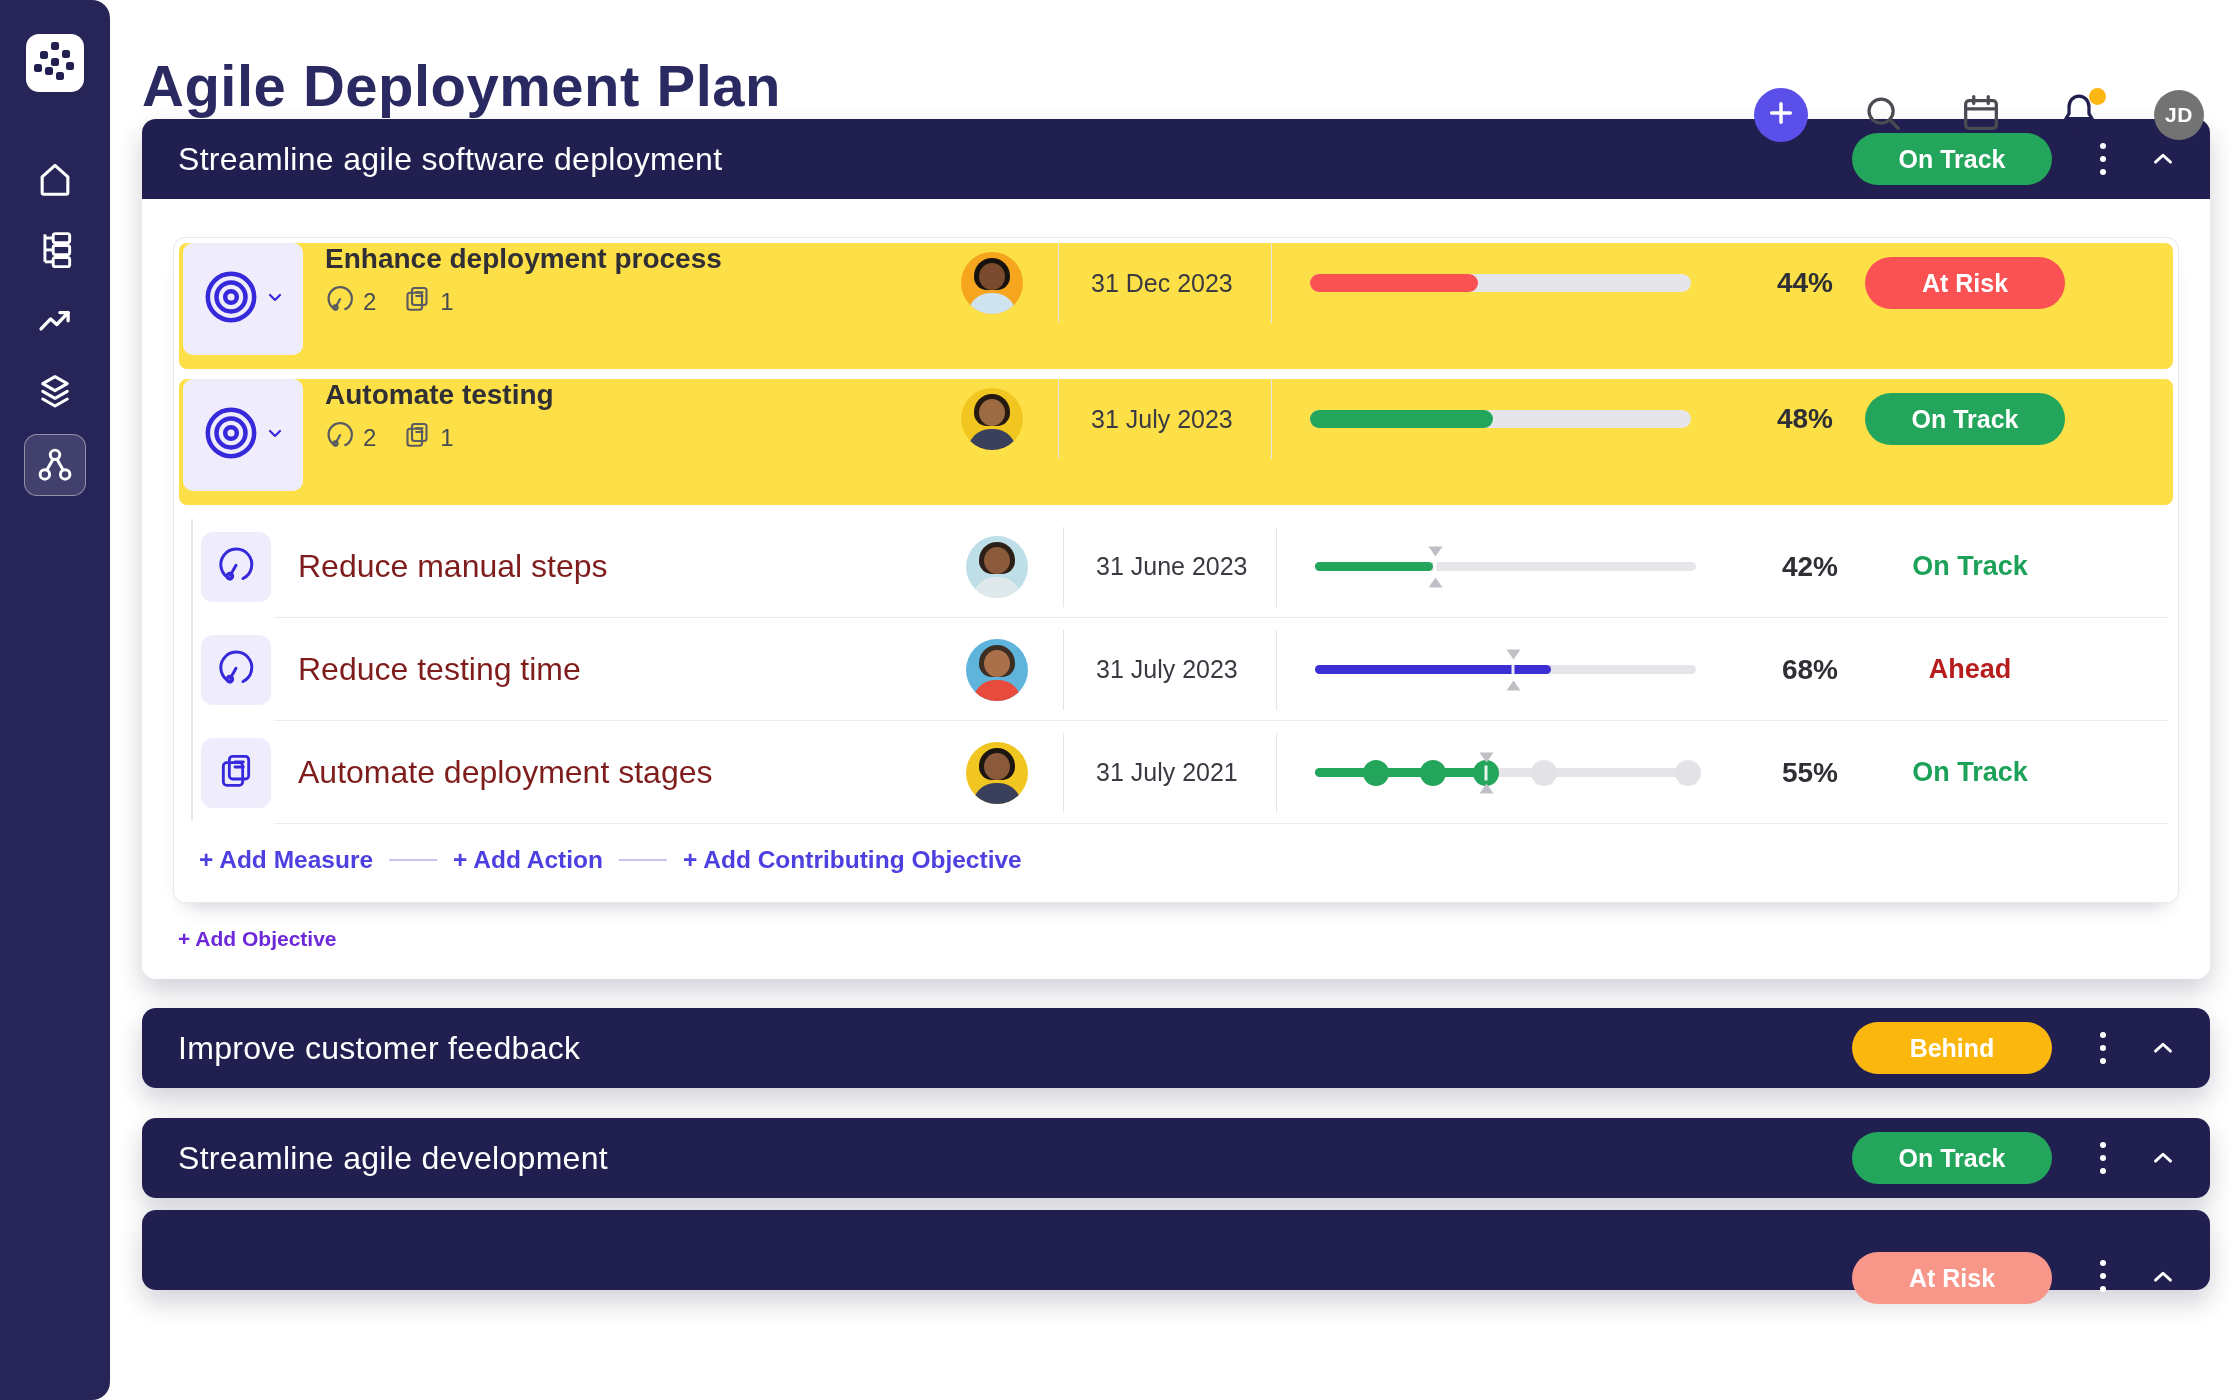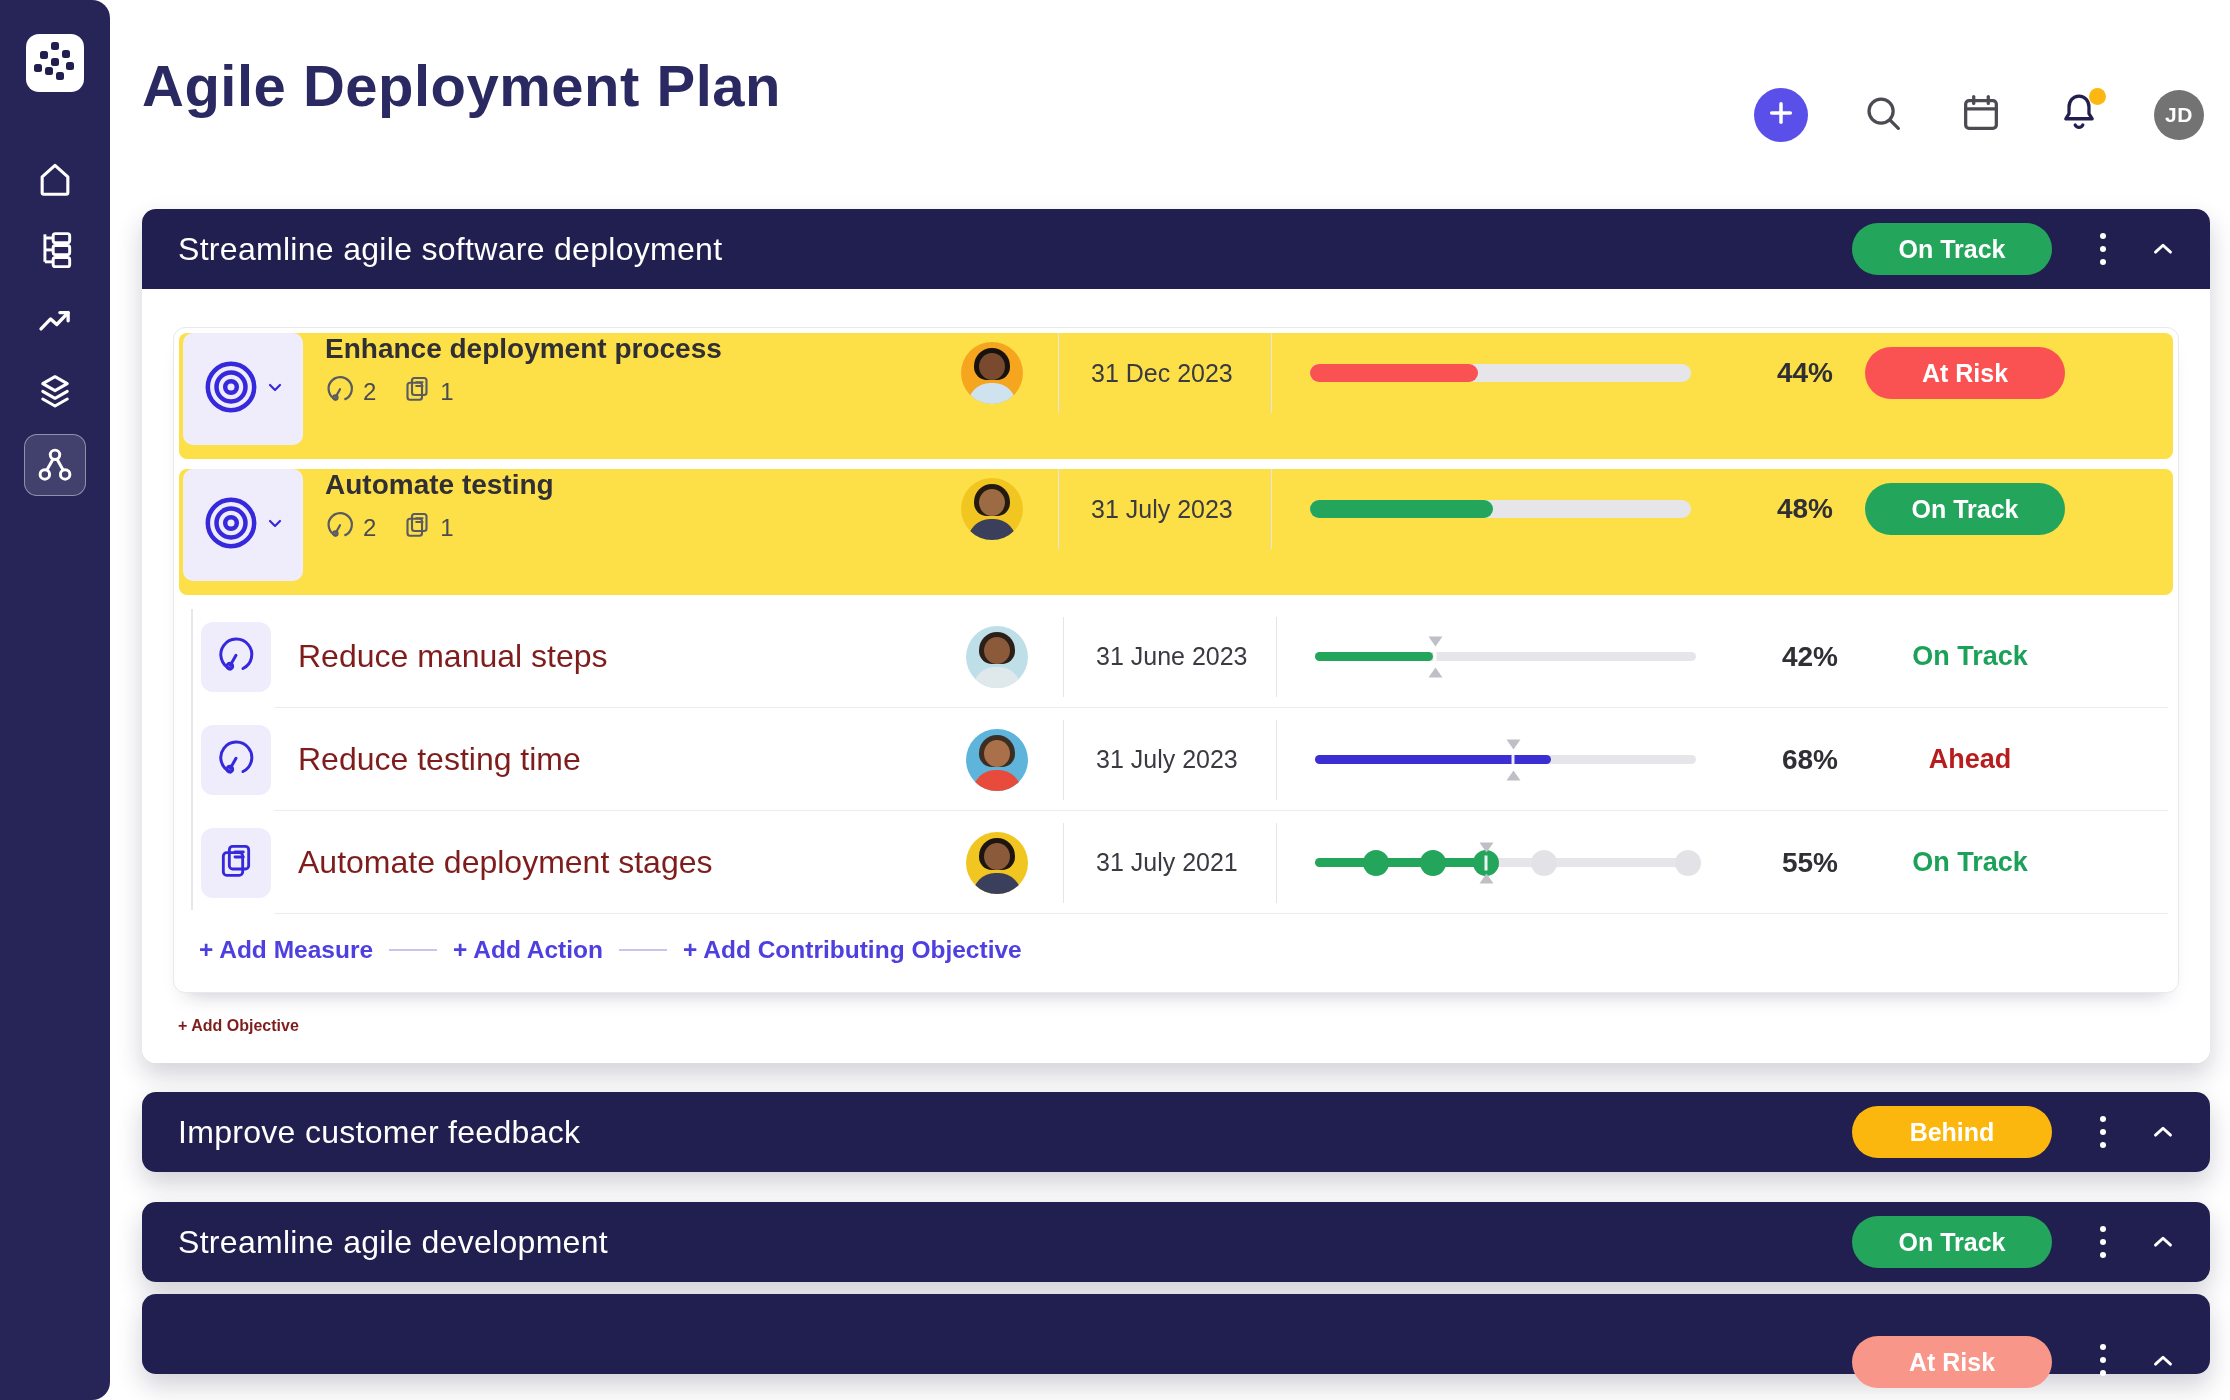--- a/index.html
+++ b/index.html
@@ -21,21 +21,21 @@
   .content{position:relative;padding:0 38px 0 42px}
   .page-title{margin-top:52px;font-size:58px;font-weight:700;color:#2B2961;letter-spacing:.5px}
   .actions{position:absolute;top:36px;right:44px;display:flex;align-items:center;gap:52px}
   .act-btn{display:flex;align-items:center;justify-content:center;cursor:pointer;position:relative}
   .plus-circle{width:54px;height:54px;border-radius:50%;background:#5A4FE8;display:flex;align-items:center;justify-content:center}
   .avatar-jd{width:50px;height:50px;border-radius:50%;background:#737373;color:#fff;font-size:21px;font-weight:700;
     display:flex;align-items:center;justify-content:center;letter-spacing:.5px}
   .bell-badge{position:absolute;top:-2px;right:-4px;width:17px;height:17px;border-radius:50%;background:#FDB713}
 
   
-  .sections{margin-top:90px}
+  .sections{}
   .section{border-radius:14px;box-shadow:0 12px 26px rgba(25,25,60,.20)}
   .sec-head{height:80px;background:#211F4F;border-radius:14px 14px 0 0;display:flex;align-items:center;padding:0 32px 0 36px}
   .section.collapsed .sec-head{border-radius:14px}
   .sec-title{font-size:32px;font-weight:500;color:#fff;letter-spacing:.3px}
   .sec-right{margin-left:auto;display:flex;align-items:center}
   .pill{min-width:200px;height:52px;border-radius:26px;display:flex;align-items:center;justify-content:center;
     color:#fff;font-size:25px;font-weight:700;padding:0 40px;cursor:pointer}
   .kebab{margin-left:36px;width:30px;height:44px;display:flex;flex-direction:column;align-items:center;justify-content:center;gap:7px;cursor:pointer}
   .kebab i{width:6px;height:6px;border-radius:50%;background:#fff}
   .chev-up{margin-left:30px;cursor:pointer;display:flex}
@@ -81,21 +81,21 @@
     border:7px solid transparent;border-bottom:10px solid #BFBFC6;border-top:0}
   .dot{position:absolute;top:50%;transform:translate(-50%,-50%);width:26px;height:26px;border-radius:50%}
   .pct{width:112px;margin-left:30px;text-align:right;font-size:28px;font-weight:600;color:#2F2F35;flex:0 0 auto}
   .status-col{width:232px;margin-left:16px;display:flex;justify-content:center;flex:0 0 auto}
   .status-text{font-size:27px;font-weight:700}
 
   
   .add-links{display:flex;align-items:center;padding:22px 0 28px 25px;font-size:24.5px;font-weight:600;color:#4E3FE0}
   .add-link{cursor:pointer;white-space:nowrap}
   .connector{width:48px;height:2px;background:#C9C3F0;margin:0 16px}
-  .add-objective{margin:24px 0 0 5px;font-size:16px;font-weight:600;color:#7f1d1d;cursor:pointer;display:inline-block}
+  .add-objective{margin:24px 0 0 5px;font-size:21px;font-weight:600;color:#6d28d9;cursor:pointer;display:inline-block}
 
   .gap29{margin-top:29px}.gap30{margin-top:30px}.gap12{margin-top:12px}
 </style>
 </head>
 <body>
 
 <div class="page">
 
   <nav class="sidebar">
     <div class="logo-box">

